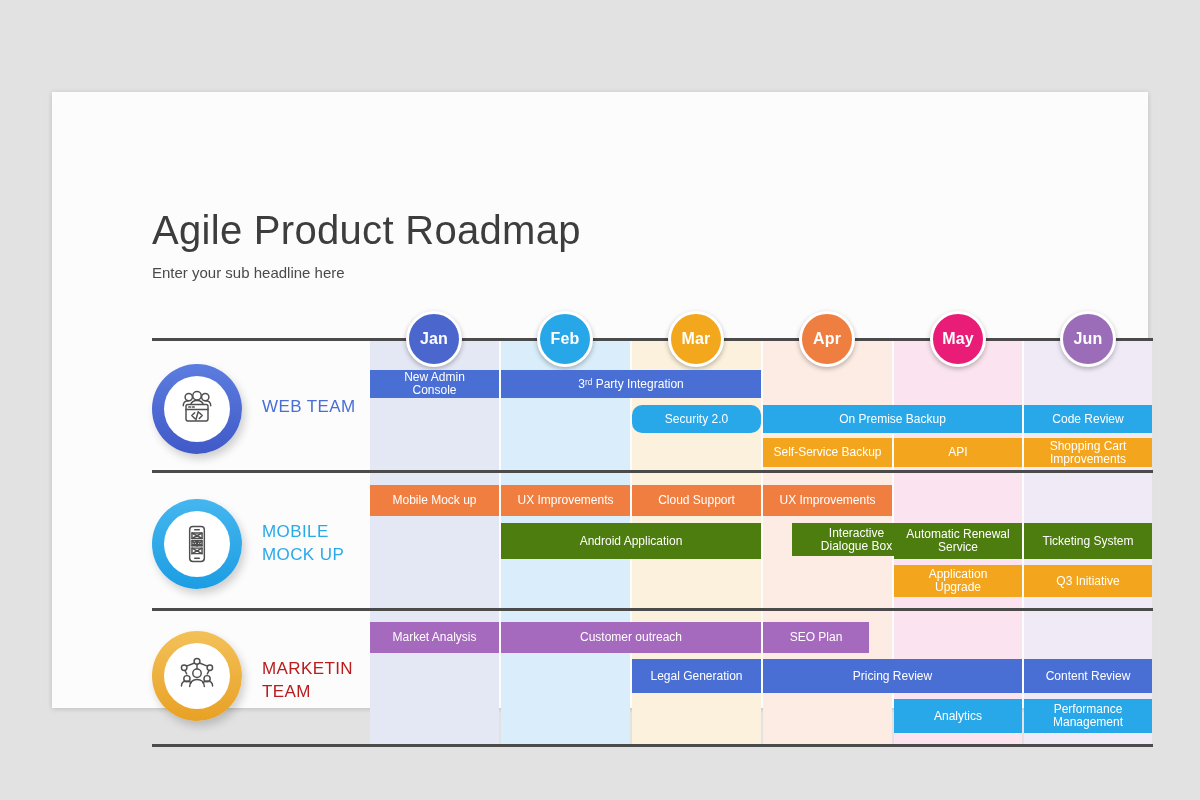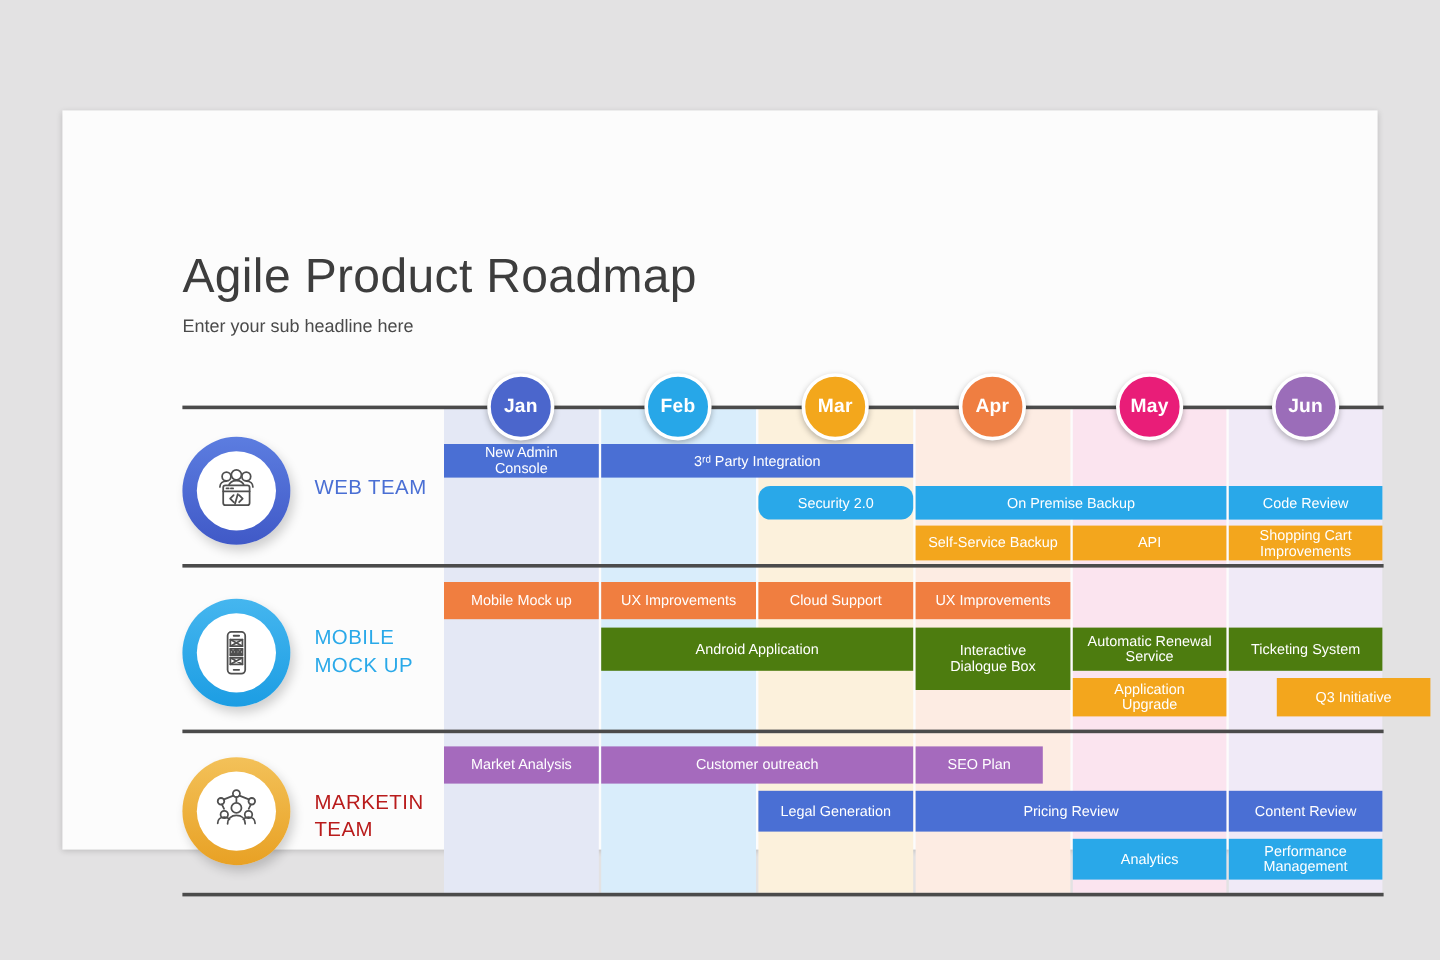--- a/index.html
+++ b/index.html
@@ -143,28 +143,28 @@
   <div class="team-label lbl-mobile" style="top:428px;">
     <div>MOBILE</div>
     <div>MOCK UP</div>
   </div>
 
   <div class="bar c-orange" style="left:318px;top:393px;width:129px;height:31px;">Mobile Mock up</div>
   <div class="bar c-orange" style="left:449px;top:393px;width:129px;height:31px;">UX Improvements</div>
   <div class="bar c-orange" style="left:580px;top:393px;width:129px;height:31px;">Cloud Support</div>
   <div class="bar c-orange" style="left:711px;top:393px;width:129px;height:31px;">UX Improvements</div>
   <div class="bar c-pink" style="left:449px;top:431px;width:260px;height:36px;">Android Application</div>
-  <div class="bar c-pink" style="left:711px;top:431px;width:129px;height:52px;">Interactive
+  <div class="bar c-pink" style="left:740px;top:431px;width:129px;height:33px;">Interactive
 Dialogue Box</div>
   <div class="bar c-pink" style="left:842px;top:431px;width:128px;height:36px;">Automatic Renewal
 Service</div>
   <div class="bar c-pink" style="left:972px;top:431px;width:128px;height:36px;">Ticketing System</div>
   <div class="bar c-amber" style="left:842px;top:473px;width:128px;height:32px;">Application
 Upgrade</div>
-  <div class="bar c-amber" style="left:972px;top:473px;width:128px;height:32px;margin-left:40px;">Q3 Initiative</div>
+  <div class="bar c-amber" style="left:972px;top:473px;width:128px;height:32px;">Q3 Initiative</div>
 
   <div class="ring ring-marketing" style="top:539px;">
     <div class="ring-inner">
       <svg class="icon" width="44" height="44" viewBox="0 0 48 48">
         <circle cx="24" cy="8" r="3.2"></circle>
           <circle cx="10" cy="15" r="3"></circle>
           <circle cx="38" cy="15" r="3"></circle>
         <path d="M21.3 9.8l-8.6 3.4M26.7 9.8l8.6 3.4M24 11.2v4.5M10.8 17.8l2 4M37.2 17.8l-2 4"></path>
         <circle cx="24" cy="21" r="4.6"></circle>
         <circle cx="13" cy="27" r="3.4"></circle>

